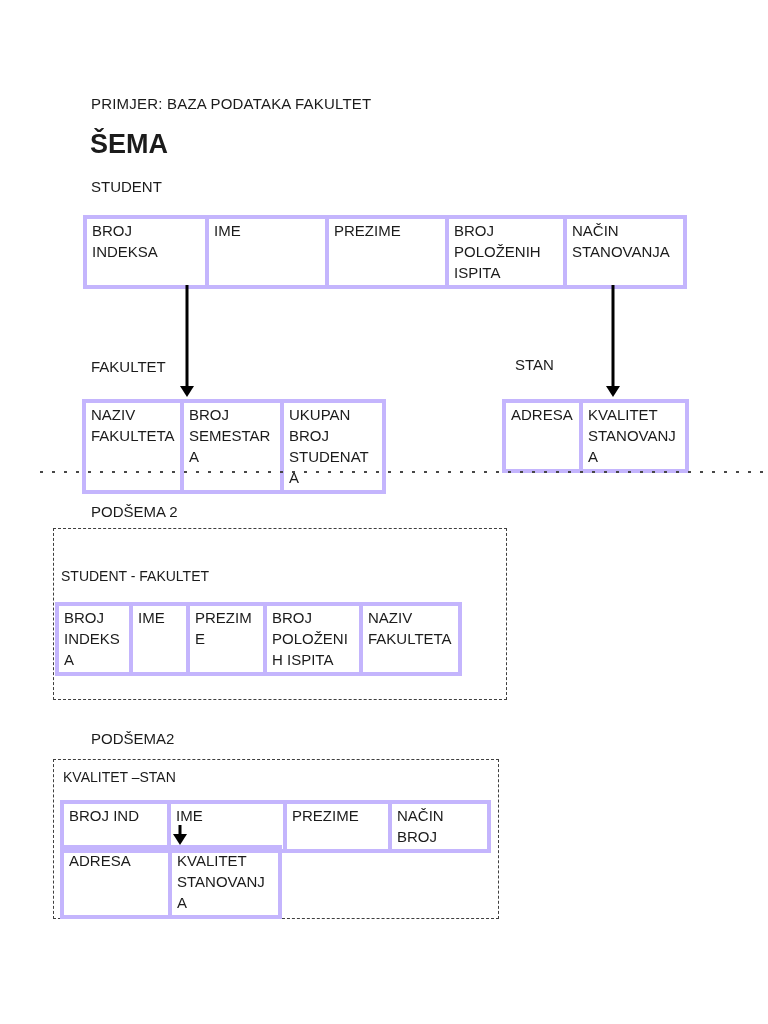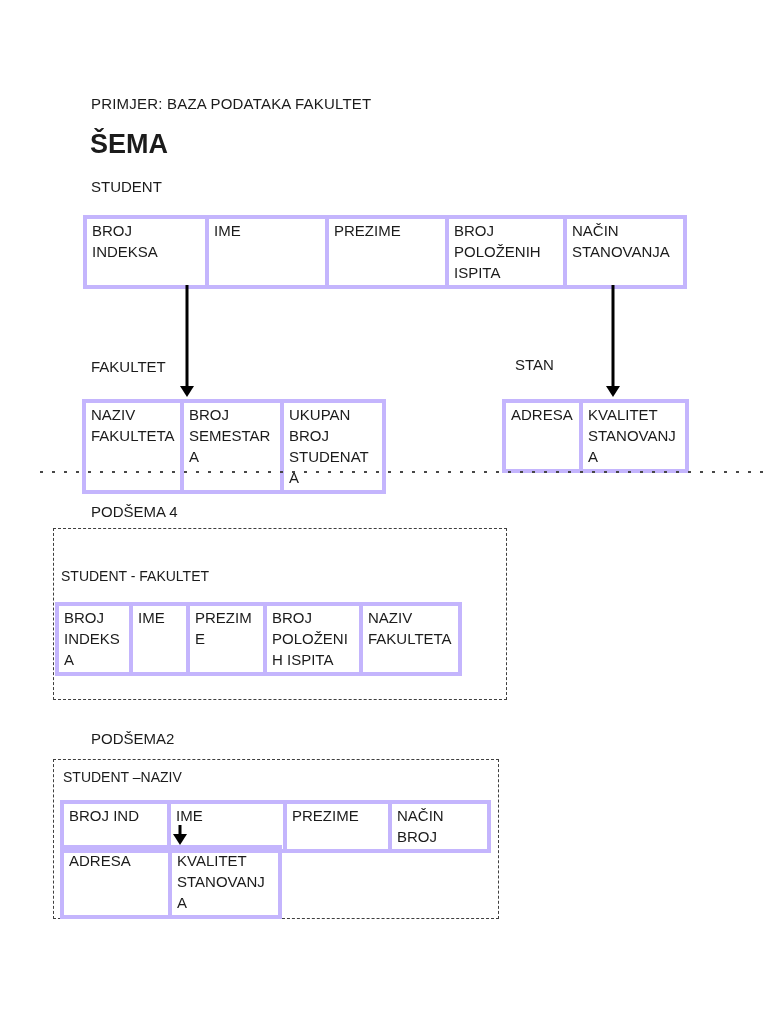--- a/index.html
+++ b/index.html
@@ -118,21 +118,21 @@
     <tbody>
         <tr>
       <td>ADRESA</td>
       <td>KVALITET STANOVANJA</td>
     </tr>
   </tbody>
     </table>
 
   <div class="divider"></div>
 
-  <span class="lbl podsema1-label">PODŠEMA 4</span>
+  <span class="lbl podsema1-label">PODŠEMA 2</span>
   <div class="dashed-box box1"></div>
   <span class="lbl sub1-title">STUDENT - FAKULTET</span>
 
   <table class="rel p1-table">
     <colgroup>
         <col style="width:74px">
         <col style="width:57px">
         <col style="width:77px">
         <col style="width:96px">
         <col style="width:99px">
@@ -143,21 +143,21 @@
       <td>IME</td>
       <td>PREZIME</td>
       <td>BROJ POLOŽENIH ISPITA</td>
       <td>NAZIV FAKULTETA</td>
     </tr>
   </tbody>
     </table>
 
   <span class="lbl podsema2-label">PODŠEMA2</span>
   <div class="dashed-box box2"></div>
-  <span class="lbl sub2-title">STUDENT –NAZIV</span>
+  <span class="lbl sub2-title">KVALITET –STAN</span>
 
   <table class="rel p2-table">
     <colgroup>
         <col style="width:107px">
         <col style="width:116px">
         <col style="width:105px">
         <col style="width:99px">
       </colgroup>
     <tbody>
         <tr>

